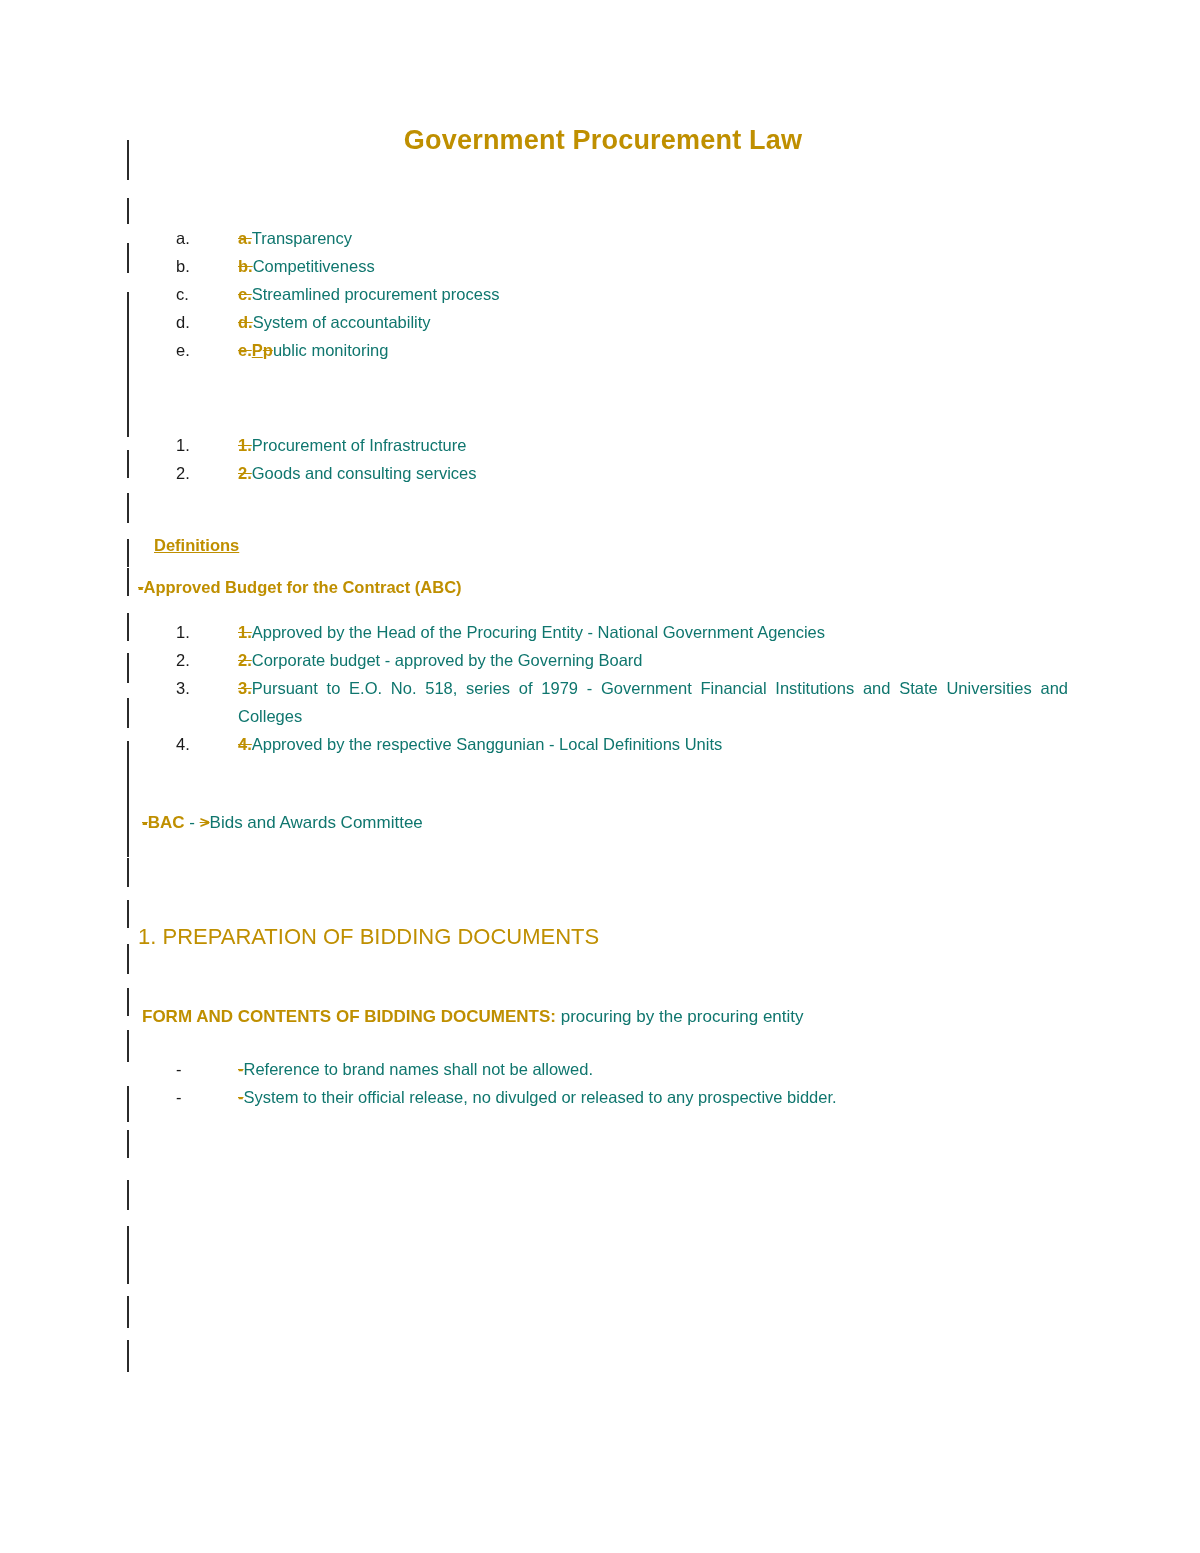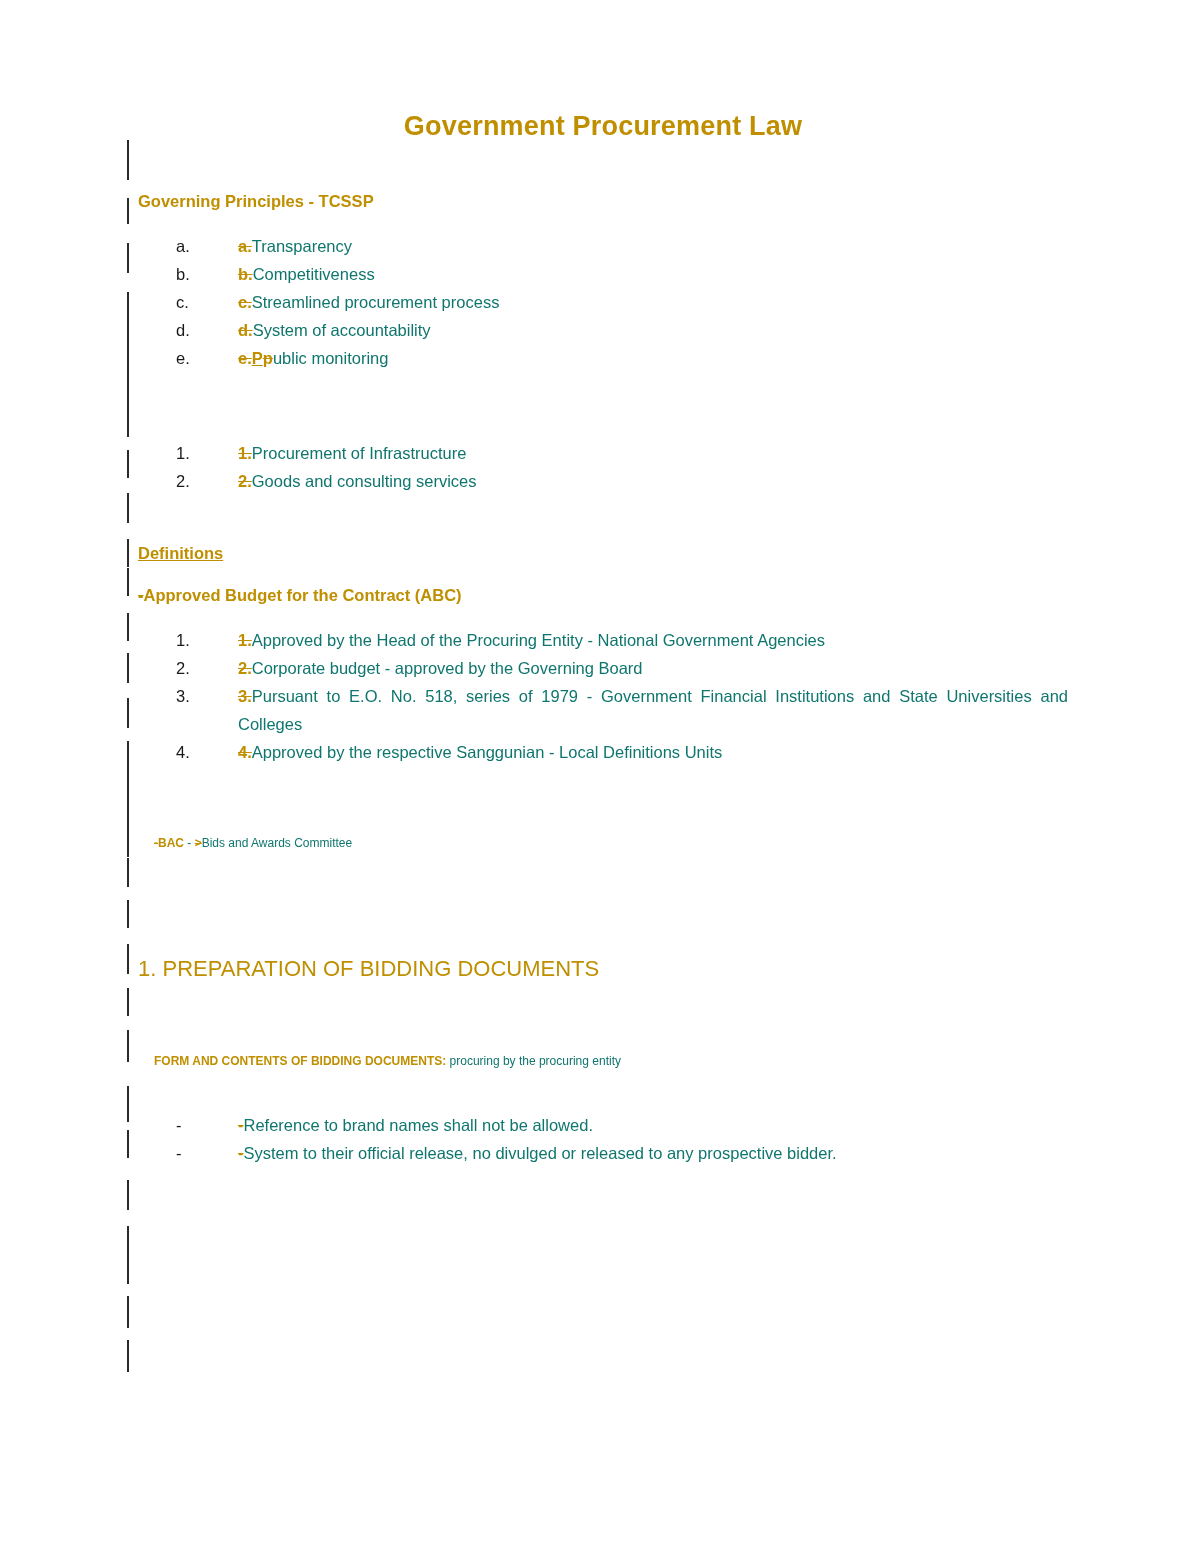--- a/index.html
+++ b/index.html
@@ -16,21 +16,21 @@
     position: relative;
     width: 1200px;
     height: 1553px;
     background: #ffffff;
     overflow: hidden;
   }
   
   #content {
     position: absolute;
     left: 138px;
-    top: 109px;
+    top: 123px;
     width: 930px;
   }
 
   
   .changebar {
     position: absolute;
     left: 127px;
     width: 2px;
     background: #2b2b2b;
   }
@@ -55,20 +55,21 @@
   .h-big {
     font-size: 22px;
     line-height: 30px;
     font-weight: normal;
     color: #bf8f00;
     margin: 0;
   }
   .underline {
     text-decoration: underline;
     text-decoration-color: #bf8f00;
+    margin-left: 16px;
   }
   .blank {
     height: 27px;
   }
   .blank-sm { height: 20px; }
 
   
   ol.lst, ul.lst {
     margin: 0;
     padding: 0;
@@ -115,23 +116,23 @@
   .ins {
     color: #bf8f00;
     text-decoration: underline;
     text-decoration-color: #bf8f00;
     font-weight: bold;
   }
   .gold-bold { color:#bf8f00; font-weight:bold; }
   .blk { color:#0f766e; }
 
   .para {
-    font-size: 12px;
+    font-size: 17px;
     line-height: 28px;
-    margin: 16px;
+    margin: 4px;
     color: #1a1a1a;
   }
 </style>
 </head>
 <body>
 
 <div id="page">
 
   <div class="changebar" style="top:140px;height:40px;"></div>
   <div class="changebar" style="top:198px;height:26px;"></div>
@@ -163,21 +164,20 @@
   <div class="changebar" style="top:1255px;height:29px;"></div>
   <div class="changebar" style="top:1296px;height:32px;"></div>
   <div class="changebar" style="top:1340px;height:32px;"></div>
 
   <div id="content">
 
     <h1 class="doc-title">Government Procurement Law</h1>
 
     <div class="blank"></div>
 
-    <h2 class="h-gold">Governing Principles - TCSSP</h2>
 
     <div class="blank-sm"></div>
 
     <ol class="lst">
       <li>
         <span class="mk">a.</span><span class="del">a.</span><span class="blk">Transparency</span>
       </li>
       <li>
         <span class="mk">b.</span><span class="del">b.</span><span class="blk">Competitiveness</span>
       </li>

